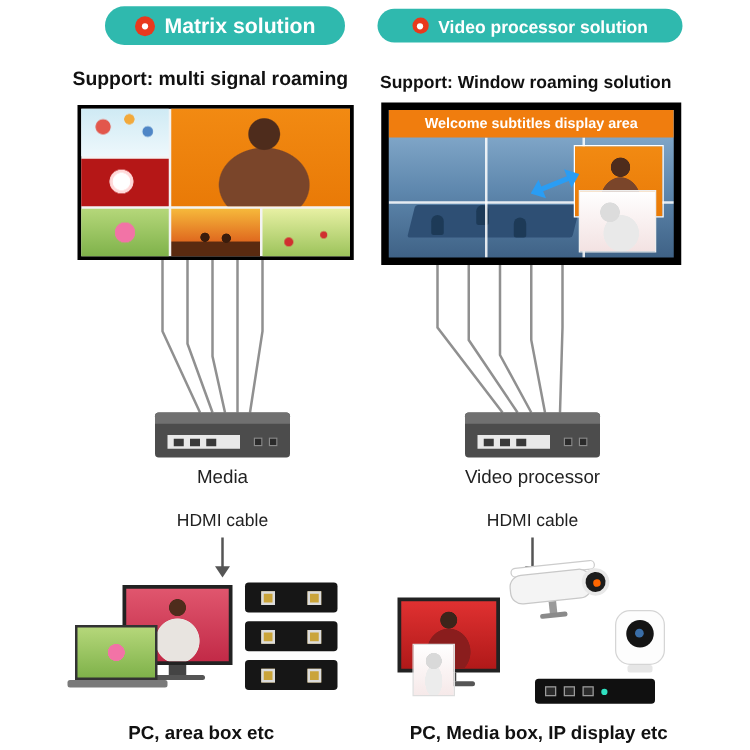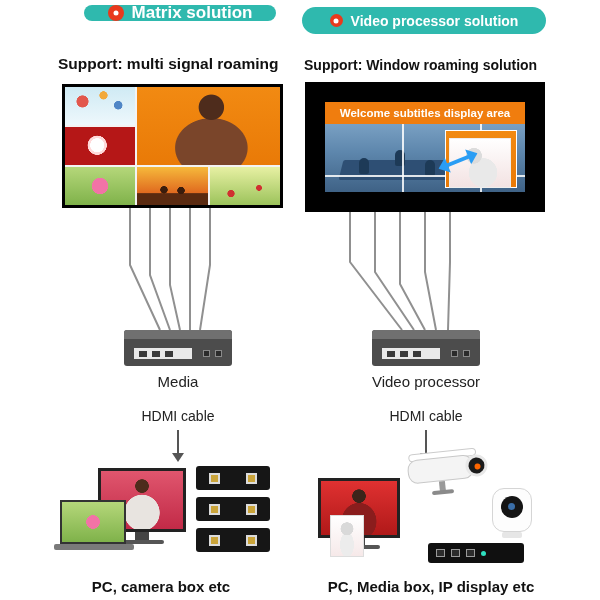--- a/index.html
+++ b/index.html
@@ -2,21 +2,21 @@
 <html><head>
 <meta charset="utf-8">
 <style>
   * { margin:0; padding:0; box-sizing:border-box; }
   body { background:#fff; font-family:"Liberation Sans", sans-serif; }
   .canvas { position:relative; width:600px; height:600px; background:#fff; overflow:hidden; }
 
   
   .badge { position:absolute; display:flex; align-items:center; justify-content:center; gap:8px;
            background:#2fb9ae; color:#fff; font-weight:bold; border-radius:18px; }
-  .badge-left  { left:84px;  top:5px; width:192px; height:16px; font-size:17px; }
+  .badge-left  { left:84px;  top:5px; width:192px; height:31px; font-size:17px; }
   .badge-right { left:302px; top:7px; width:244px; height:27px; font-size:14px; }
   .dot { position:relative; border-radius:50%; background:#e8391d; flex:0 0 auto; }
   .dot-lg { width:16px; height:16px; } .dot-sm { width:13px; height:13px; }
   .dot .inner { position:absolute; left:50%; top:50%; transform:translate(-50%,-50%);
                 width:5px; height:5px; border-radius:50%; background:#fff; }
 
   .support { position:absolute; color:#111; font-weight:bold; }
   .support-left  { left:58px;  top:55px; font-size:15.5px; }
   .support-right { left:304px; top:57px; font-size:14px; }
 
@@ -43,21 +43,21 @@
   .cell-sunset { background:
       radial-gradient(circle at 38% 60%, #3a1c0c 0 7%, transparent 8%),
       radial-gradient(circle at 62% 62%, #3a1c0c 0 7%, transparent 8%),
       linear-gradient(180deg,#f6b93b 0%, #e06a1f 68%, #5a2a10 70%); }
   .cell-field { background:
       radial-gradient(circle at 30% 70%, #d03030 0 6%, transparent 7%),
       radial-gradient(circle at 70% 55%, #d03030 0 5%, transparent 6%),
       linear-gradient(180deg,#e7f0a3,#9cc35b); }
 
   
-  .screen { position:absolute; left:305px; top:82px; width:240px; height:130px; background:#000; padding:20px; }
+  .screen { position:absolute; left:305px; top:82px; width:240px; height:130px; background:#000; padding:6px; }
   .screen-in { position:relative; width:100%; height:100%; overflow:hidden;
       background:linear-gradient(180deg,#8fb4d4 0%, #5e87ad 55%, #3f6286 100%); }
   .screen-head { position:absolute; left:0; top:0; right:0; height:22px; background:#f07d0e;
       color:#fff; font-weight:bold; font-size:11.5px; line-height:22px; text-align:center; }
   .desk { position:absolute; left:8%; bottom:14%; width:58%; height:22%;
       background:#2e4f74; transform:skewX(-14deg); border-radius:2px; }
   .person { position:absolute; width:10px; height:16px; background:#1d3a57; border-radius:5px 5px 2px 2px; }
   .glv { position:absolute; top:22px; bottom:0; width:2px; background:rgba(255,255,255,.85); }
   .glh { position:absolute; left:0; right:0; height:2px; background:rgba(255,255,255,.85); top:73px; }
   .win-woman { position:absolute; right:8px; top:28px; width:72px; height:58px; border:1px solid #fff;
@@ -288,16 +288,16 @@
       </div>
     <div class="base"></div>
   </div>
   <div class="rbox">
     <i></i>
     <i></i>
     <i></i>
     <i class="led"></i>
   </div>
 
-  <div class="blabel" style="left:66px; top:578px; width:190px;">PC, camera box etc</div>
+  <div class="blabel" style="left:66px; top:578px; width:190px;">PC, area box etc</div>
   <div class="blabel" style="left:300px; top:578px; width:262px;">PC, Media box, IP display etc</div>
 
 </div>
 
 </body></html>

